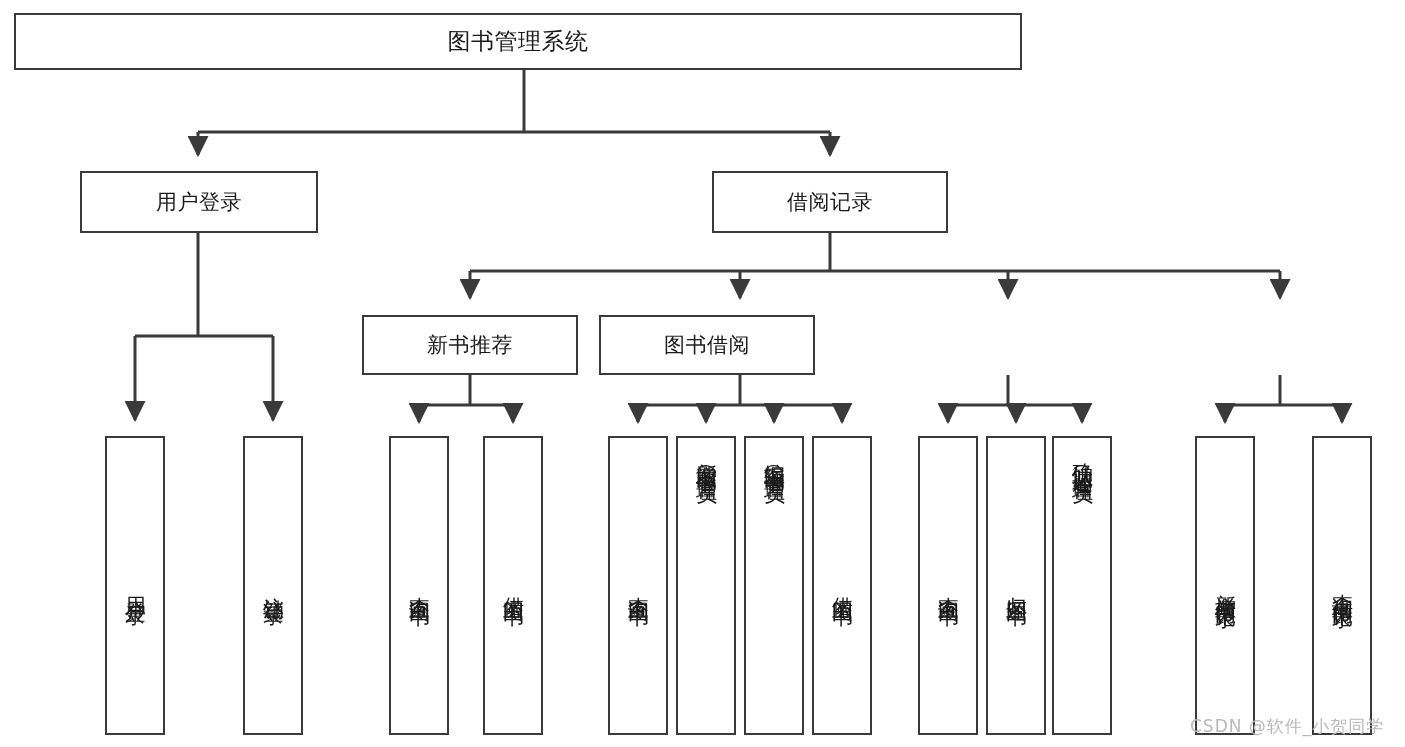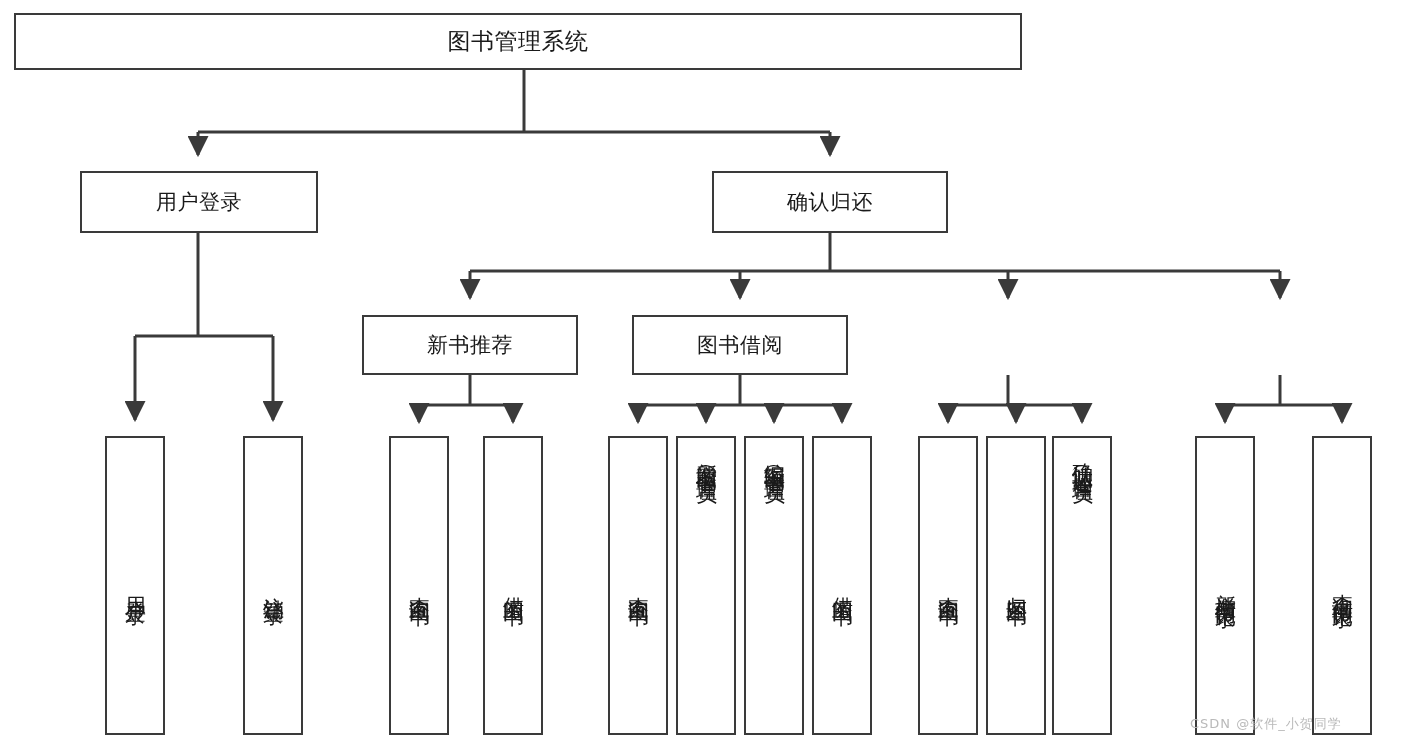--- a/index.html
+++ b/index.html
@@ -61,21 +61,21 @@
     font-size: 21px;
     letter-spacing: 3px;
     line-height: 1;
   }
   .node.leaf.centered {
     align-items: center;
     padding-top: 0;
   }
   .watermark {
     position: absolute;
-    font-size: 13px;
+    font-size: 17px;
     color: #b9b9b9;
     letter-spacing: 1px;
     white-space: nowrap;
     font-family: "DejaVu Sans", "Liberation Sans", sans-serif;
   }
 </style>
 </head>
 <body>
 
 <div id="canvas">
@@ -131,27 +131,27 @@
   </svg>
 
   <div class="node root" style="left:14px; top:13px; width:1008px; height:57px;">
     <span class="node-label">图书管理系统</span>
   </div>
 
   <div class="node level2" style="left:80px; top:171px; width:238px; height:62px;">
     <span class="node-label">用户登录</span>
   </div>
   <div class="node level2" style="left:712px; top:171px; width:236px; height:62px;">
-    <span class="node-label">确认归还</span>
+    <span class="node-label">借阅记录</span>
   </div>
 
   <div class="node level3" style="left:362px; top:315px; width:216px; height:60px;">
     <span class="node-label">新书推荐</span>
   </div>
-  <div class="node level3" style="left:632px; top:315px; width:216px; height:60px;">
+  <div class="node level3" style="left:599px; top:315px; width:216px; height:60px;">
     <span class="node-label">图书借阅</span>
   </div>
 
   <div class="node leaf centered" style="left:105px; top:436px; width:60px; height:299px;">
     <span class="node-label">用户登录</span>
   </div>
   <div class="node leaf centered" style="left:243px; top:436px; width:60px; height:299px;">
     <span class="node-label">注销登录</span>
   </div>
 

